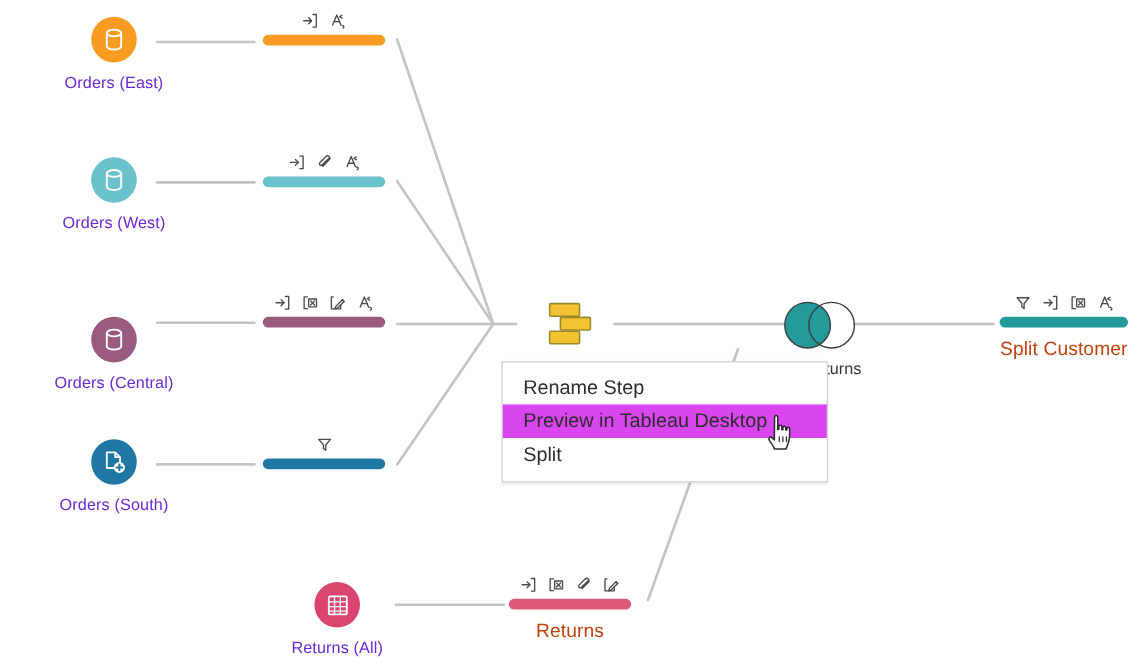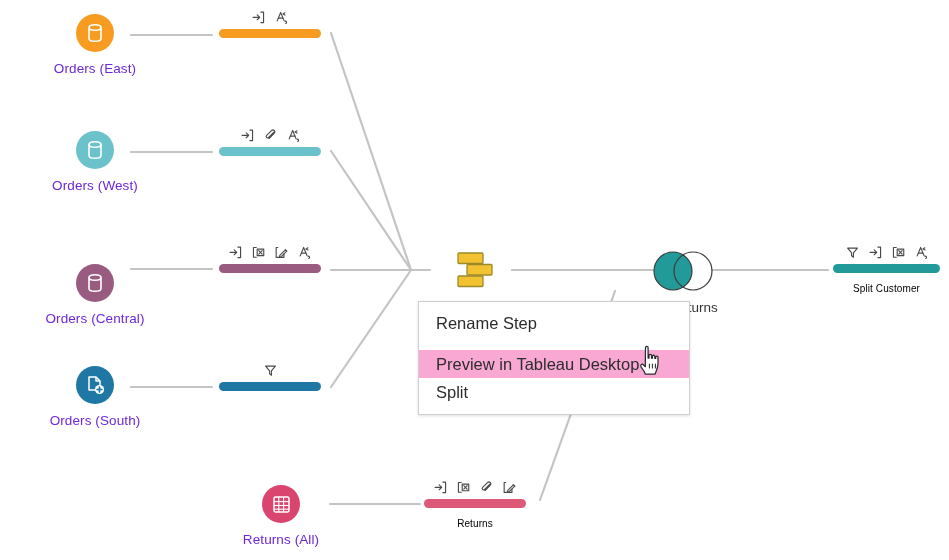--- a/index.html
+++ b/index.html
@@ -67,22 +67,22 @@
     gap: 8px;
     margin-bottom: 4px;
   }
   .step-icons svg { display: block; }
   .step-bar {
     height: 9px;
     border-radius: 5px;
   }
   .step-label {
     margin-top: 10px;
-    font-size: 10px;
-    color: #000000;
+    font-size: 16px;
+    color: #c2410c;
     white-space: nowrap;
     letter-spacing: 0.1px;
   }
 
   
   .union-node {
     position: absolute;
     width: 54px;
     height: 40px;
   }
@@ -113,22 +113,21 @@
   }
   .menu-item {
     font-size: 16.5px;
     color: #2c2c2c;
     padding: 3px 0 3px 17px;
     line-height: 22px;
     white-space: nowrap;
     cursor: default;
   }
   .menu-item.selected {
-    background: #f9a8d4;
-    margin-top: 13px;
+    background: #d946ef;
   }
 
   .cursor {
     position: absolute;
     left: 638px;
     top: 345px;
     z-index: 40;
     pointer-events: none;
   }
 </style>

